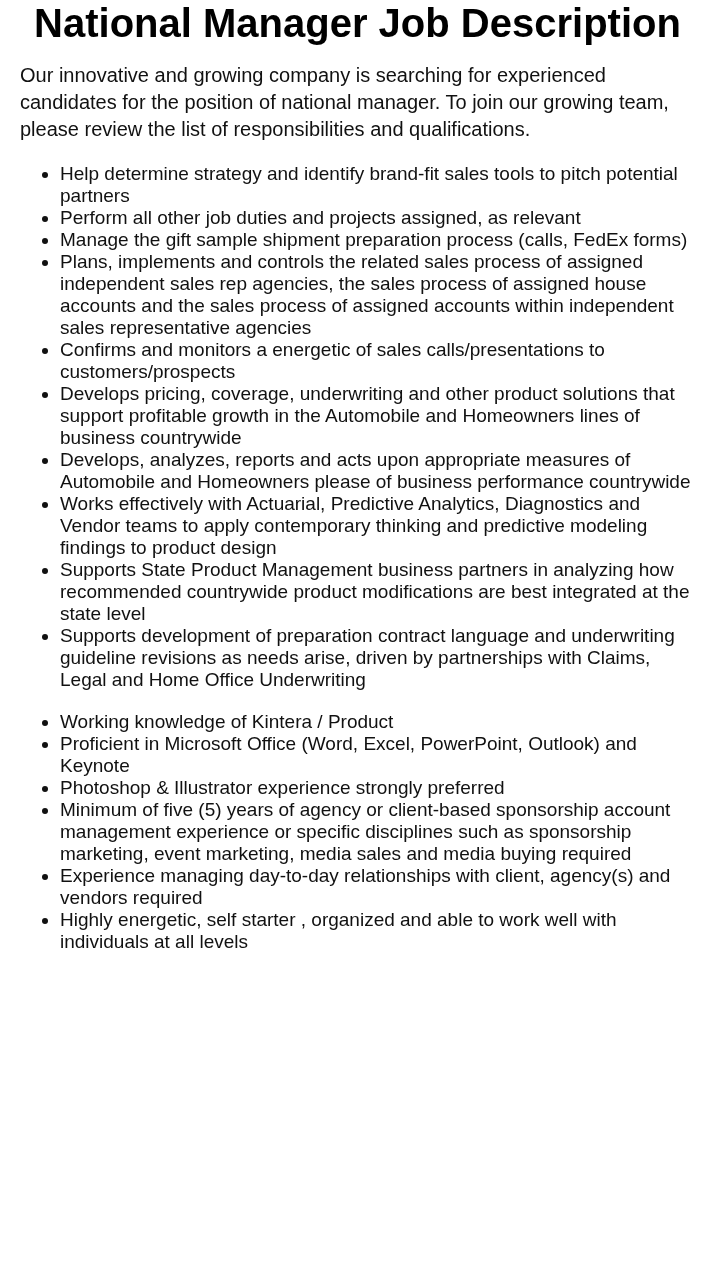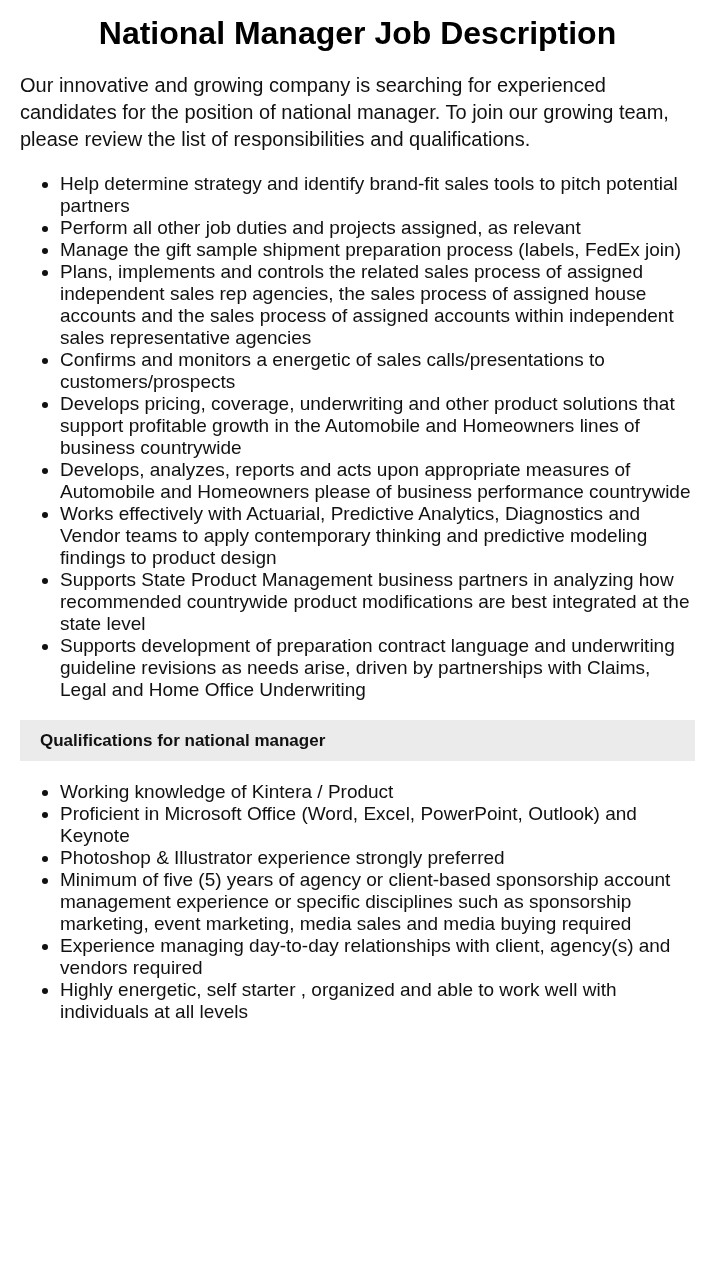--- a/index.html
+++ b/index.html
@@ -6,25 +6,25 @@
     body {
       width: 720px;
       height: 1268px;
       overflow: hidden;
       font-family: "Liberation Sans", sans-serif;
       color: #111111;
     }
     .page { padding: 0 25px 0 20px; }
     h1 {
       margin: 0;
-      padding-top: 12px;
+      padding-top: 2px;
       height: 42px;
       line-height: 42px;
       text-align: center;
-      font-size: 32px;
+      font-size: 40px;
       font-weight: bold;
       color: #000000;
       letter-spacing: 0px;
     }
     .intro {
       margin: 18px 0 0 0;
       font-size: 20px;
       line-height: 27px;
     }
     .section-header {
@@ -49,31 +49,30 @@
 </head>
 <body>
 
 <div class="page">
   <h1>National Manager Job Description</h1>
   <p class="intro">Our innovative and growing company is searching for experienced candidates for the position of national manager. To join our growing team, please review the list of responsibilities and qualifications.</p>
 
   <ul>
     <li>Help determine strategy and identify brand-fit sales tools to pitch potential partners</li>
     <li>Perform all other job duties and projects assigned, as relevant</li>
-    <li>Manage the gift sample shipment preparation process (labels, FedEx join)</li>
+    <li>Manage the gift sample shipment preparation process (calls, FedEx forms)</li>
     <li>Plans, implements and controls the related sales process of assigned independent sales rep agencies, the sales process of assigned house accounts and the sales process of assigned accounts within independent sales representative agencies</li>
     <li>Confirms and monitors a energetic of sales calls/presentations to customers/prospects</li>
     <li>Develops pricing, coverage, underwriting and other product solutions that support profitable growth in the Automobile and Homeowners lines of business countrywide</li>
     <li>Develops, analyzes, reports and acts upon appropriate measures of Automobile and Homeowners please of business performance countrywide</li>
     <li>Works effectively with Actuarial, Predictive Analytics, Diagnostics and Vendor teams to apply contemporary thinking and predictive modeling findings to product design</li>
     <li>Supports State Product Management business partners in analyzing how recommended countrywide product modifications are best integrated at the state level</li>
     <li>Supports development of preparation contract language and underwriting guideline revisions as needs arise, driven by partnerships with Claims, Legal and Home Office Underwriting</li>
   </ul>
 
-  <div class="section-header qual-header">Qualifications for national manager</div>
   <ul>
     <li>Working knowledge of Kintera / Product</li>
     <li>Proficient in Microsoft Office (Word, Excel, PowerPoint, Outlook) and Keynote</li>
     <li>Photoshop &amp; Illustrator experience strongly preferred</li>
     <li>Minimum of five (5) years of agency or client-based sponsorship account management experience or specific disciplines such as sponsorship marketing, event marketing, media sales and media buying required</li>
     <li>Experience managing day-to-day relationships with client, agency(s) and vendors required</li>
     <li>Highly energetic, self starter , organized and able to work well with individuals at all levels</li>
   </ul>
 </div>
 

